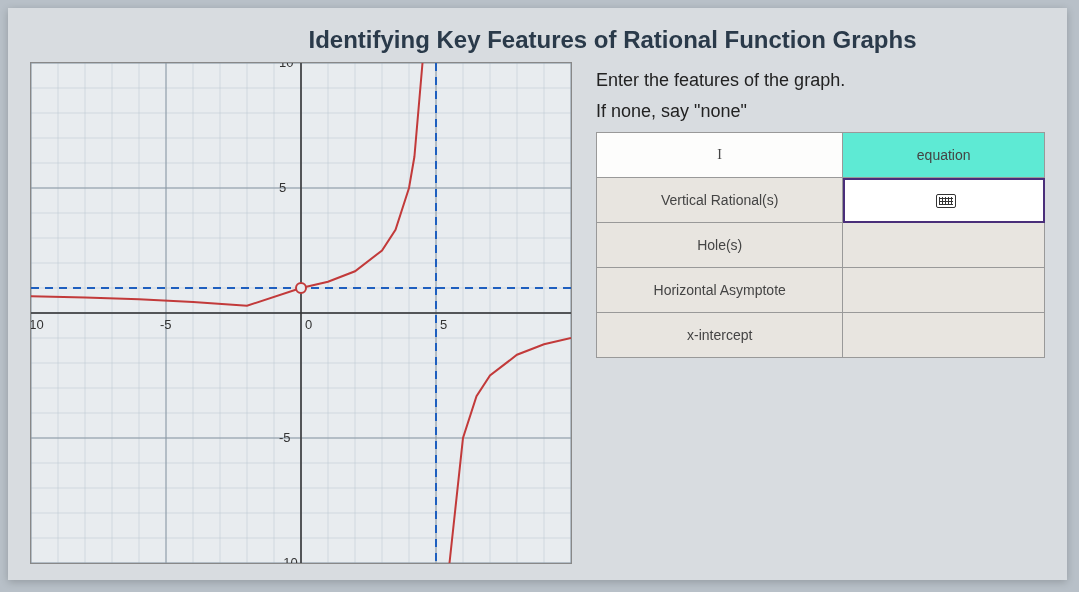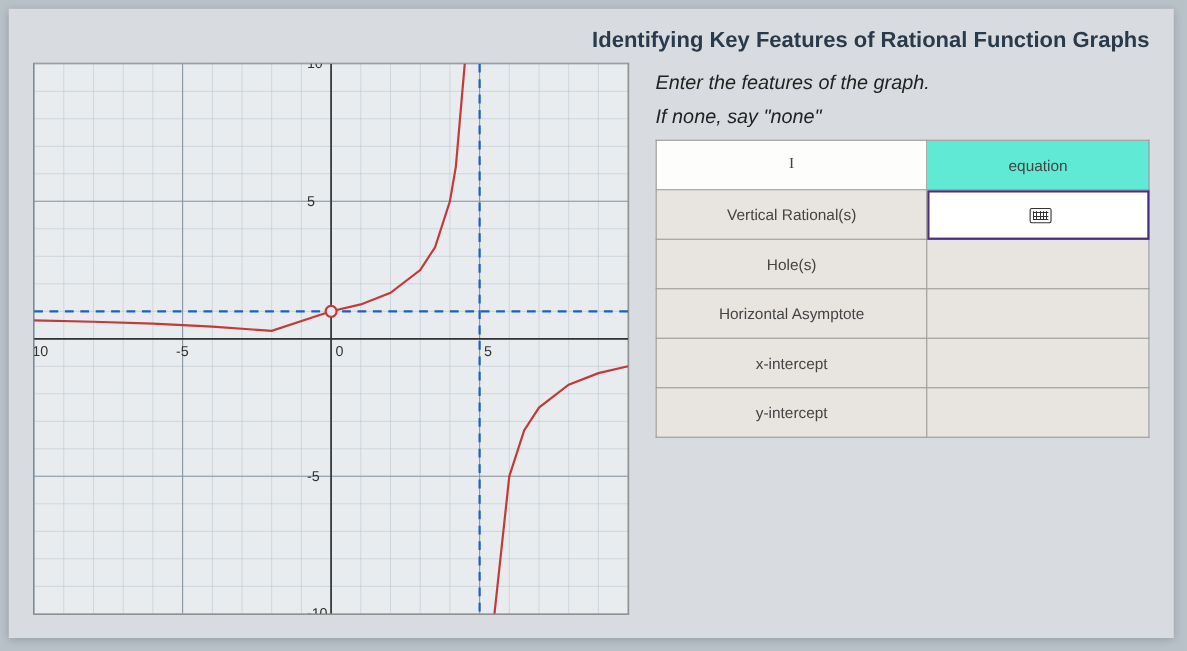--- a/index.html
+++ b/index.html
@@ -17,22 +17,22 @@
     top: 8px;
     left: 8px;
     right: 12px;
     bottom: 12px;
     background: #d8dce0;
     box-shadow: 0 2px 8px rgba(0,0,0,0.2);
     padding: 18px 22px;
     box-sizing: border-box;
   }
   .title {
-    text-align: right;
-    font-size: 20px;
+    text-align: center;
+    font-size: 24px;
     color: #2a3a4a;
     font-weight: bold;
     margin: 0 0 8px 0;
     padding-left: 150px;
   }
   .content {
     display: flex;
     gap: 24px;
   }
   .graph-wrap {
@@ -43,21 +43,20 @@
     position: relative;
   }
   .right {
     flex: 1;
     padding-top: 4px;
   }
   .instr {
     font-size: 18px;
     color: #222;
     margin: 4px 0 10px 0;
-    font-style: italic;
   }
   table.feat {
     border-collapse: collapse;
     width: 100%;
     background: #e8e5e0;
   }
   table.feat th, table.feat td {
     border: 1px solid #999;
     padding: 10px 8px;
     font-size: 14px;
@@ -198,21 +197,17 @@
           <td></td>
         </tr>
         <tr>
           <td>Horizontal Asymptote</td>
           <td></td>
         </tr>
         <tr>
           <td>x-intercept</td>
           <td></td>
         </tr>
-        <tr>
-          <td>y-intercept</td>
-          <td></td>
-        </tr>
       </tbody>
         </table>
     </div>
   </div>
 </div>
 
 </body></html>

